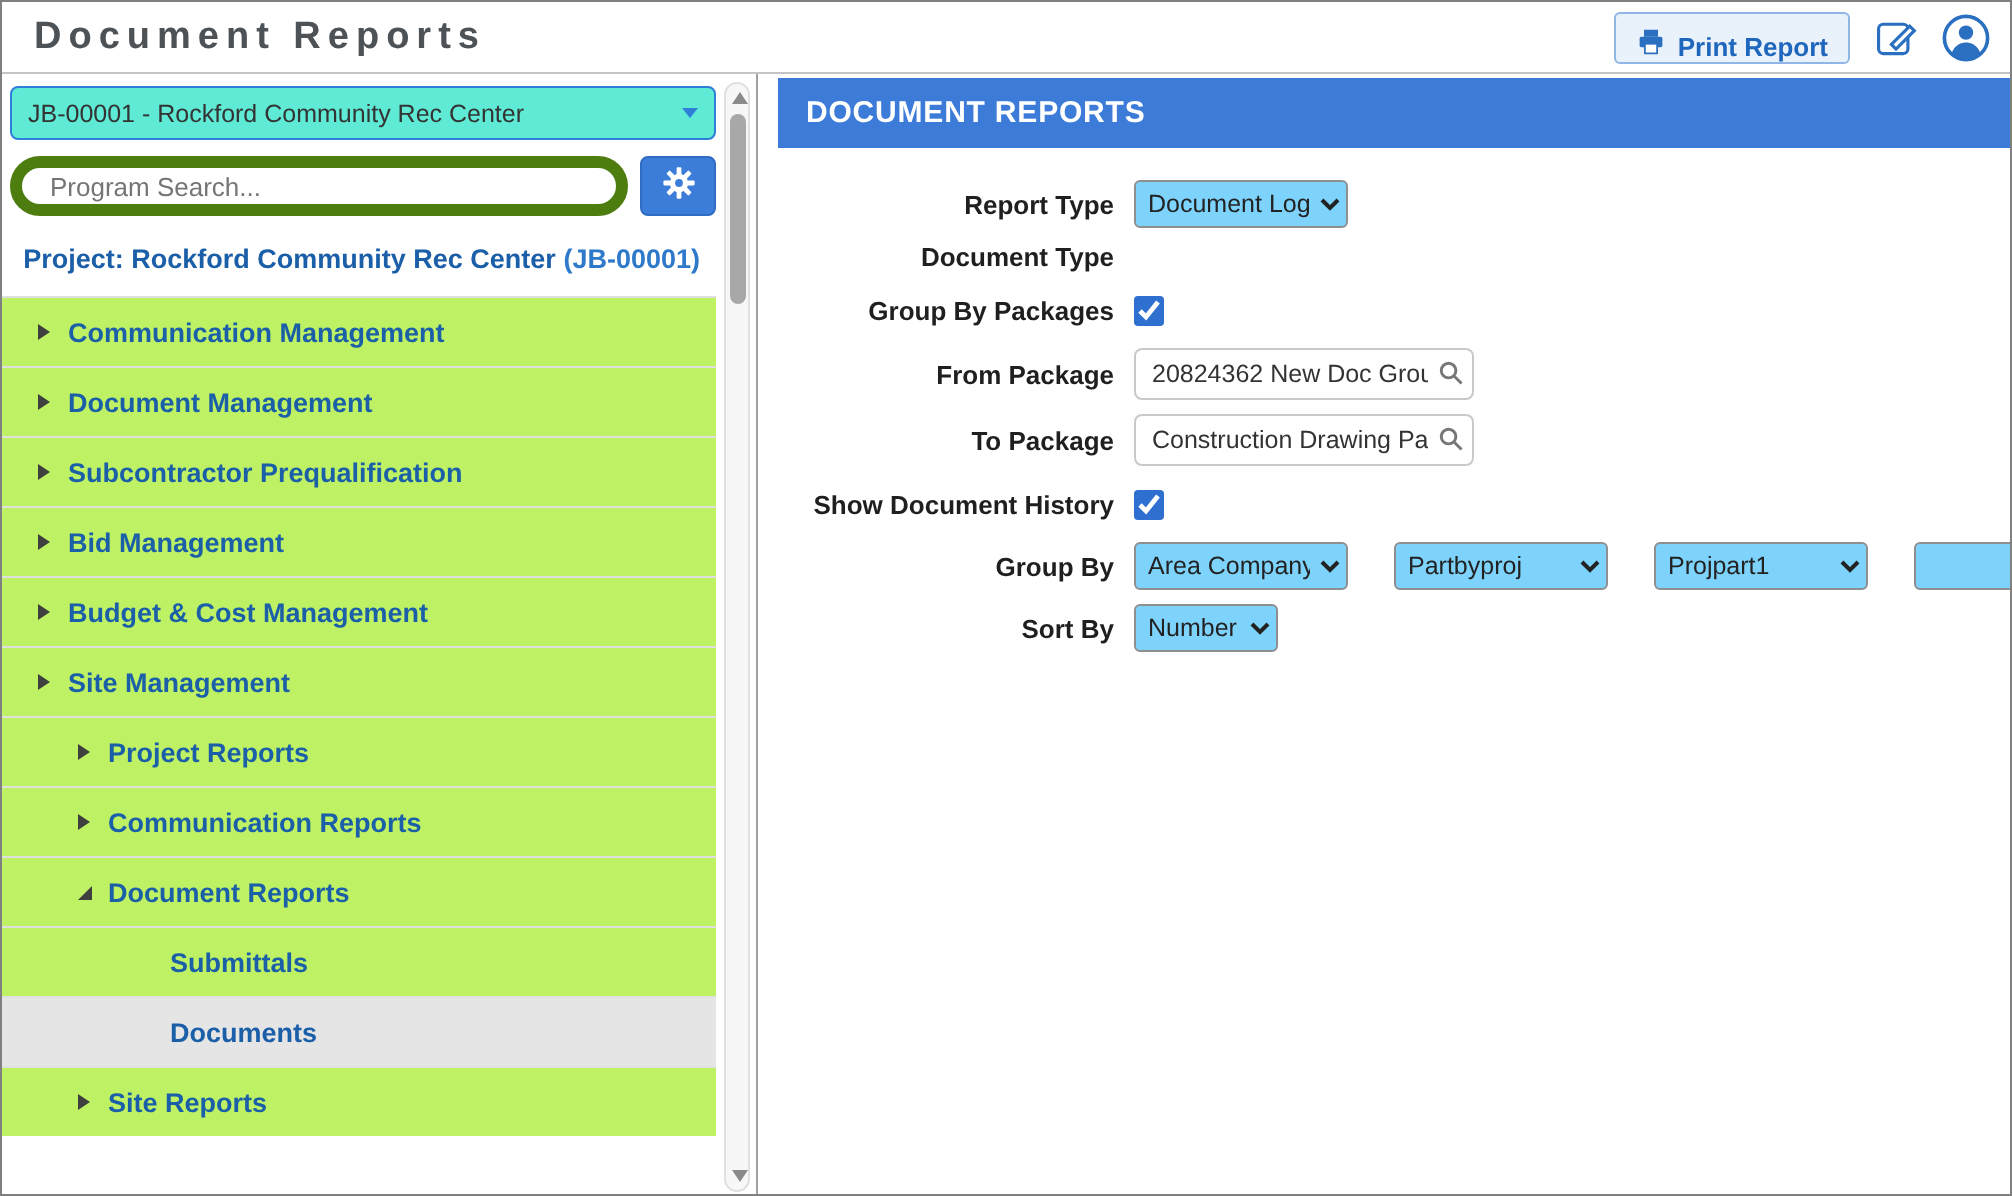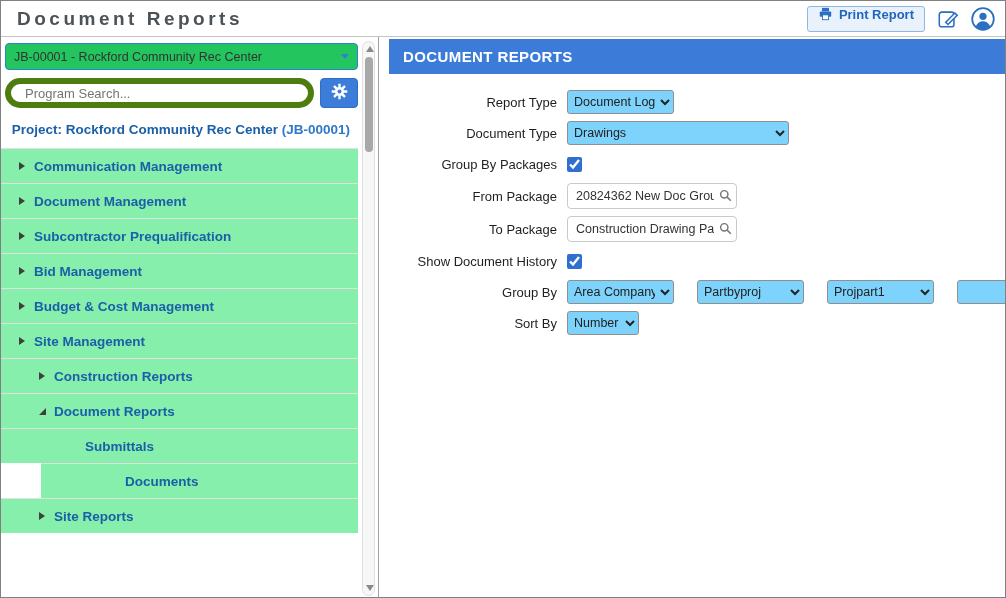--- a/index.html
+++ b/index.html
@@ -19,21 +19,21 @@
     padding: 0 10px 0 16px;
     border-bottom: 1px solid #c4c4c4;
     background: #fff;
   }
   .app-title {
     font-size: 19px; font-weight: 600; letter-spacing: 3.5px;
     color: #4d5257;
   }
   .topbar-right { display: flex; align-items: center; gap: 12px; }
   .print-btn {
-    display: flex; align-items: flex-start; gap: 6px;
+    display: flex; align-items: flex-end; gap: 6px;
     height: 26px; padding: 0 10px;
     background: #e9f1fb; border: 1px solid #8fb6e4; border-radius: 3px;
     color: #1f66bd; font-size: 13px; font-weight: bold;
     font-family: "Liberation Sans", sans-serif;
     cursor: pointer;
   }
   .icon-btn { background: none; border: none; cursor: pointer; display: flex; align-items: center; }
 
   
   .body-wrap { display: flex; height: 561px; }
@@ -42,21 +42,21 @@
     border-right: 1px solid #a0a0a0;
     position: relative;
     background: #fff;
   }
   .sidebar-inner { margin-right: 20px; }
 
   .project-select-wrap { position: relative; margin: 6px 0 0 4px; }
   .project-select {
     width: 100%; height: 27px;
     border: 1px solid #2f7ed8; border-radius: 4px;
-    background: #22c55e; color: #333;
+    background: #5eead4; color: #333;
     font-family: "Liberation Sans", sans-serif; font-size: 12.5px;
     padding: 0 24px 0 8px;
     appearance: none; -webkit-appearance: none;
   }
   .select-caret {
     position: absolute; right: 9px; top: 11px;
     width: 0; height: 0;
     border-left: 4.5px solid transparent; border-right: 4.5px solid transparent;
     border-top: 5.5px solid #2f7ed8;
     pointer-events: none;
@@ -82,23 +82,23 @@
     font-size: 13.5px; font-weight: bold; color: #1b5fa8; text-align: right;
   }
   .project-code { font-weight: bold; color: #2e79c9; }
 
   
   .nav-item {
     height: 35px;
     display: flex; align-items: center;
     border-top: 1px solid #e0e0e0;
     color: #1b5fa8; font-weight: bold; font-size: 13.5px;
-    cursor: pointer; background: #86efac;
-  }
-  .nav-item.selected { background: #86efac; margin-left: 40px; }
+    cursor: pointer; background: #bef264;
+  }
+  .nav-item.selected { background: #e5e5e5; }
   .l0 { padding-left: 18px; }
   .l1 { padding-left: 38px; }
   .l2 { padding-left: 84px; }
   .tri { width: 0; height: 0; margin-right: 9px; flex: 0 0 auto; }
   .tri.collapsed {
     border-top: 4.5px solid transparent; border-bottom: 4.5px solid transparent;
     border-left: 6.5px solid #3f3f3f;
   }
   .tri.expanded {
     border-bottom: 7px solid #3f3f3f; border-left: 7px solid transparent;
@@ -123,21 +123,21 @@
   .main-header {
     height: 35px; background: #3c7cd8; color: #fff;
     display: flex; align-items: center; padding-left: 14px;
     font-size: 15px; font-weight: bold; letter-spacing: 0.4px;
   }
   .form { padding-top: 16px; }
   .form-row { display: flex; align-items: center; margin-bottom: 7px; }
   .form-label {
     width: 178px; flex: 0 0 178px;
     text-align: right; padding-right: 10px;
-    font-weight: normal; color: #1f1f1f; font-size: 13px;
+    font-weight: bold; color: #1f1f1f; font-size: 13px;
   }
   select.ctl {
     height: 24px; border: 1px solid #8f8f8f; border-radius: 3px;
     background: #7dd3fc; color: #222;
     font-family: "Liberation Sans", sans-serif; font-size: 12.5px;
     padding: 0 2px;
   }
   .sel-report { width: 107px; }
   .sel-doc { width: 222px; }
   .sel-group { width: 107px; }
@@ -244,21 +244,25 @@
         <div class="nav-item l0">
           <span class="tri collapsed"></span>
           <span>Budget &amp; Cost Management</span>
         </div>
         <div class="nav-item l0">
           <span class="tri collapsed"></span>
           <span>Site Management</span>
         </div>
         <div class="nav-item l1">
           <span class="tri collapsed"></span>
-          <span>Construction Reports</span>
+          <span>Project Reports</span>
+        </div>
+        <div class="nav-item l1">
+          <span class="tri collapsed"></span>
+          <span>Communication Reports</span>
         </div>
         <div class="nav-item l1">
           <span class="tri expanded"></span>
           <span>Document Reports</span>
         </div>
         <div class="nav-item l2">
           <span>Submittals</span>
         </div>
         <div class="nav-item l2 selected">
           <span>Documents</span>
@@ -284,23 +288,20 @@
 
       <div class="form-row">
         <div class="form-label">Report Type</div>
         <select class="ctl sel-report">
           <option>Document Log</option>
         </select>
       </div>
 
       <div class="form-row">
         <div class="form-label">Document Type</div>
-        <select class="ctl sel-doc">
-          <option>Drawings</option>
-        </select>
       </div>
 
       <div class="form-row checkbox-row">
         <div class="form-label">Group By Packages</div>
         <input type="checkbox" checked="true" style="">
       </div>
 
       <div class="form-row">
         <div class="form-label">From Package</div>
         <div class="pkg-wrap">

